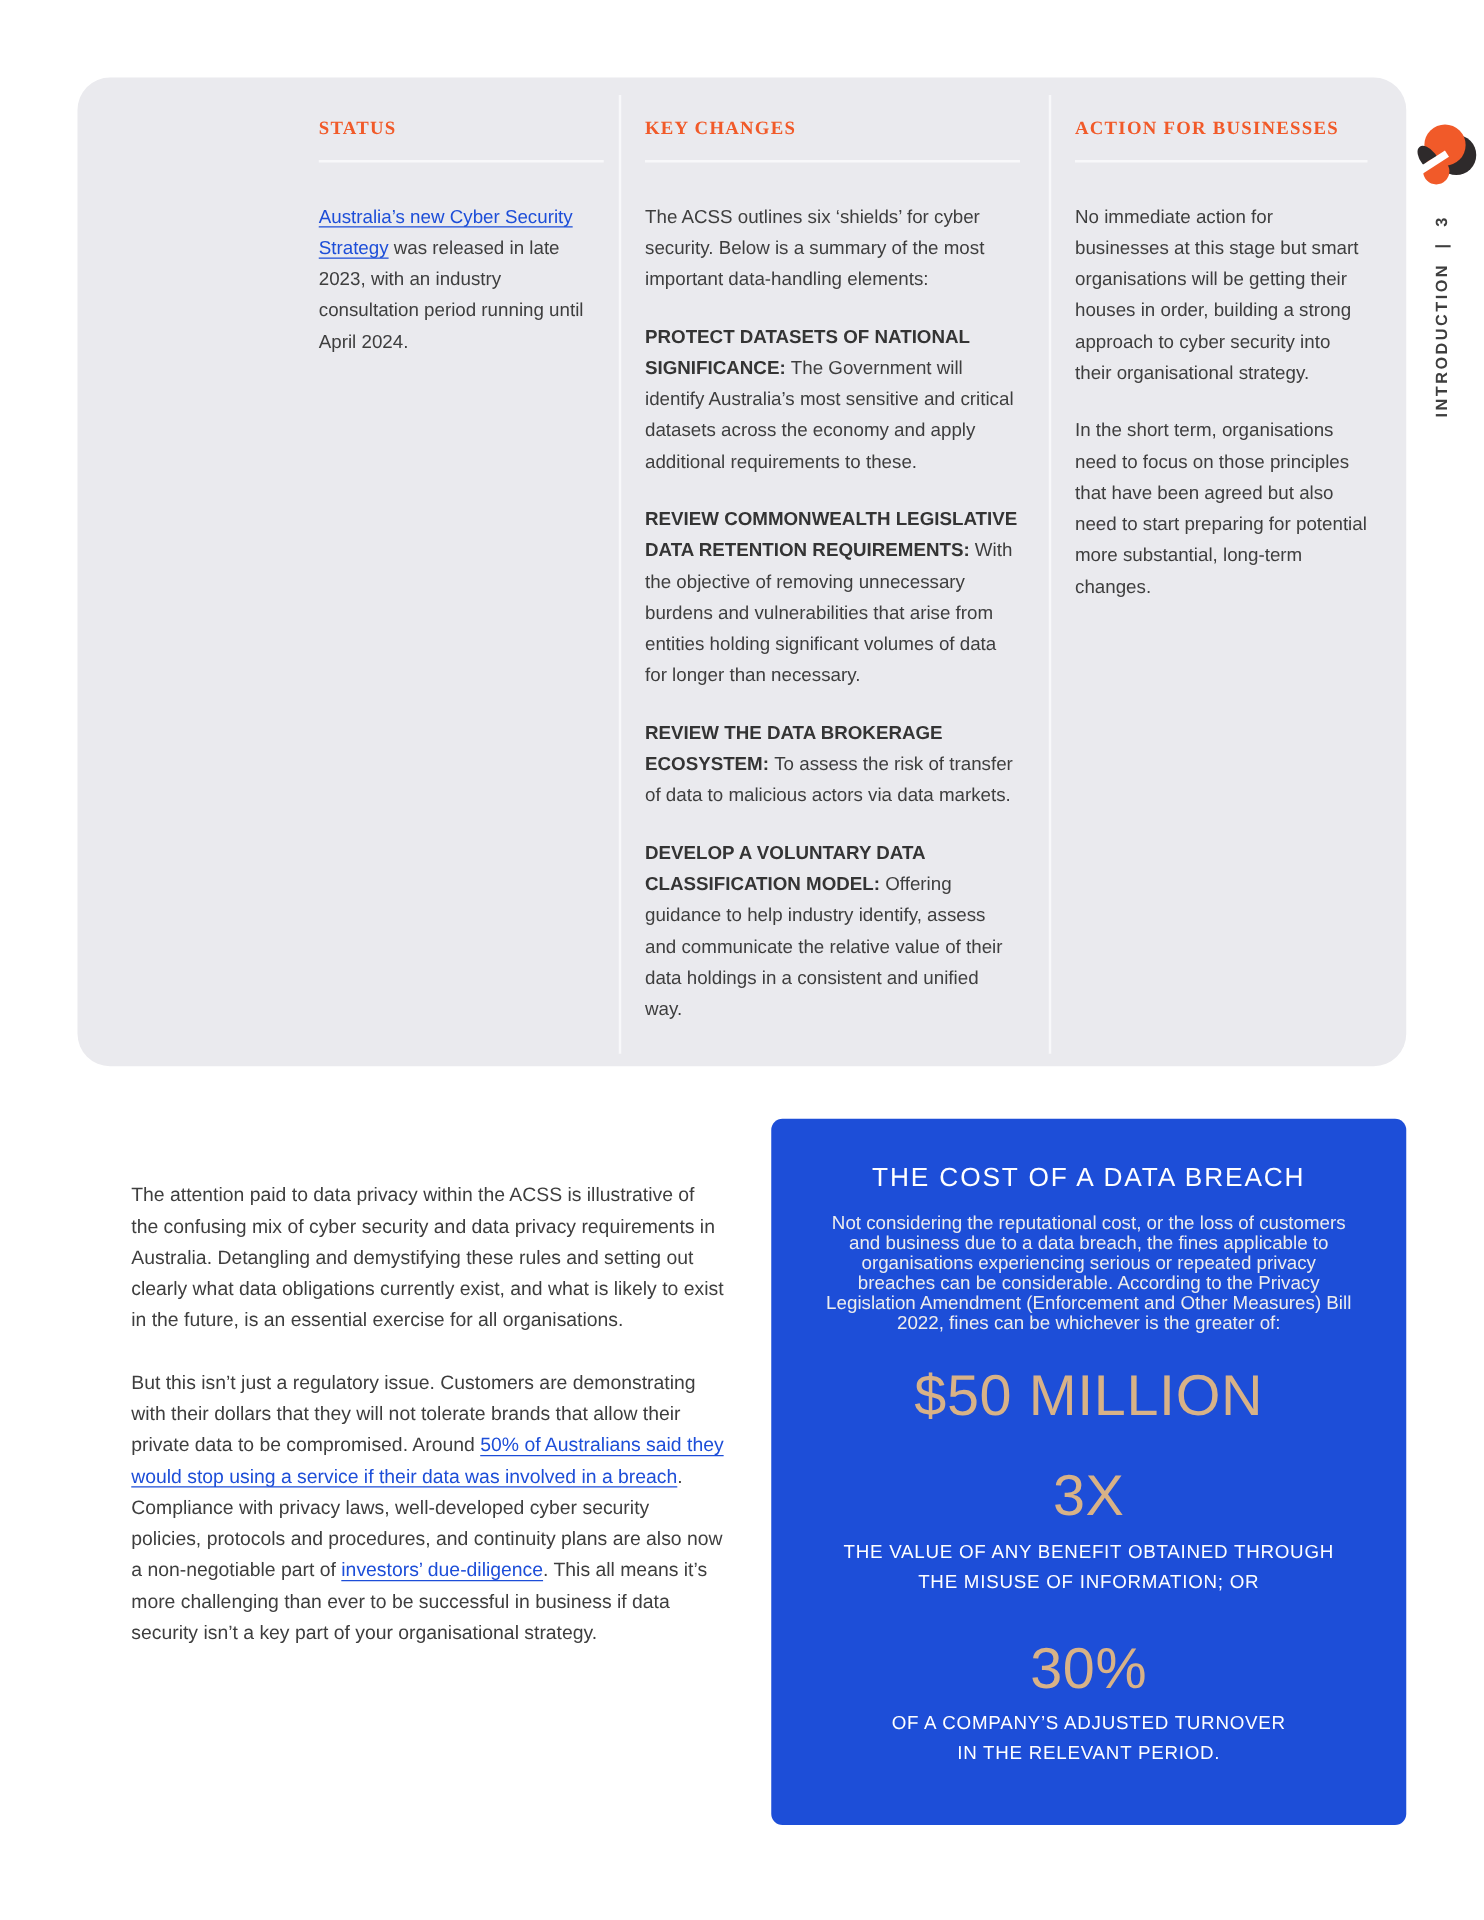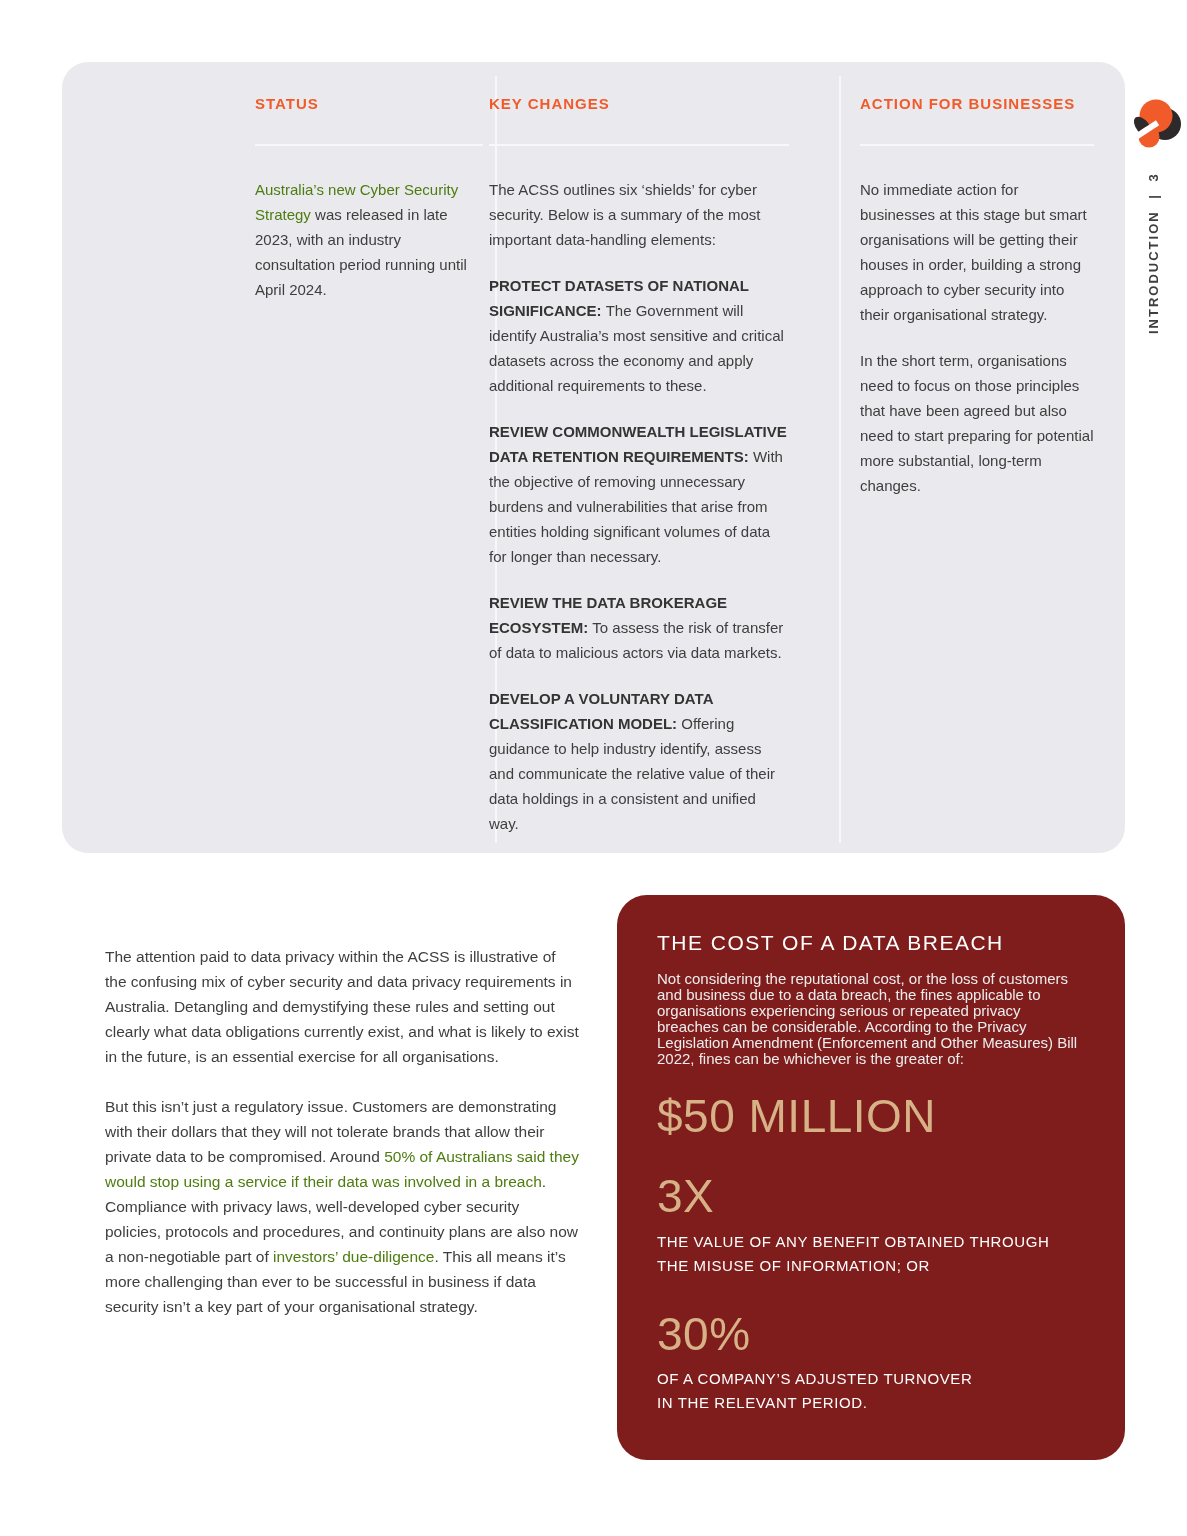--- a/index.html
+++ b/index.html
@@ -25,35 +25,36 @@
   .v-divider.d2 { left:777px; }
 
   .row-label {
     position:absolute; left:18px; top:99px; width:152px;
     text-align:right; color:#F15A29; font-weight:bold;
     font-size:17px; line-height:25px; letter-spacing:0.2px;
   }
 
   .col { position:absolute; top:33px; }
   .col-status { left:193px; width:228px; }
-  .col-key    { left:427px; width:300px; }
+  .col-key    { left:454px; width:300px; }
   .col-action { left:798px; width:234px; }
 
   .col-header {
     color:#F15A29; font-weight:bold; font-size:15px;
-    letter-spacing:1px; padding-bottom:32px;
+    letter-spacing:1px; padding-bottom:16px;
     border-bottom:2px solid #f8f8fa;
+    font-family:Liberation Serif, serif;
   }
   .col-body { margin-top:31px; font-size:15px; line-height:25px; color:#3E3E3E; }
   .col-body p { margin:0; }
   .col-body p + p { margin-top:21px; }
   .col-body strong { font-weight:bold; color:#343434; }
 
   a.link, .link {
-    color:#4d7c0f; 
+    color:#1d4ed8; text-decoration:underline;
     text-underline-offset:3px; text-decoration-thickness:1px;
     cursor:pointer;
   }
 
   
   .brand-logo { position:absolute; left:1130px; top:97px; width:54px; height:56px; }
   .page-marker {
     position:absolute; left:1138px; top:163px; height:180px; width:30px;
     display:flex; align-items:center; justify-content:center;
     writing-mode:vertical-rl; transform:rotate(180deg);
@@ -65,22 +66,22 @@
   .intro-copy {
     position:absolute; left:105px; top:944px; width:474px;
     font-size:15.5px; line-height:25px; color:#3E3E3E;
   }
   .intro-copy p + p { margin-top:25px; }
 
   
   .cost-card {
     position:absolute; left:617px; top:895px;
     width:508px; height:565px;
-    background:#7f1d1d; border-radius:30px;
-    padding:36px 40px 30px 40px; color:#F2F2F2;
+    background:#1d4ed8; border-radius:9px;
+    padding:36px 40px 30px 40px; color:#F2F2F2;text-align:center;
   }
   .cost-title {
     color:#ffffff; font-size:21px; letter-spacing:1.5px;
     font-weight:normal; margin-bottom:16px;
   }
   .cost-intro { font-size:15px; line-height:16px; color:#EDEDED; }
   .stat-value {
     color:#D8B287; font-size:46px; line-height:1.05;
     letter-spacing:0.5px; font-weight:normal;
   }

